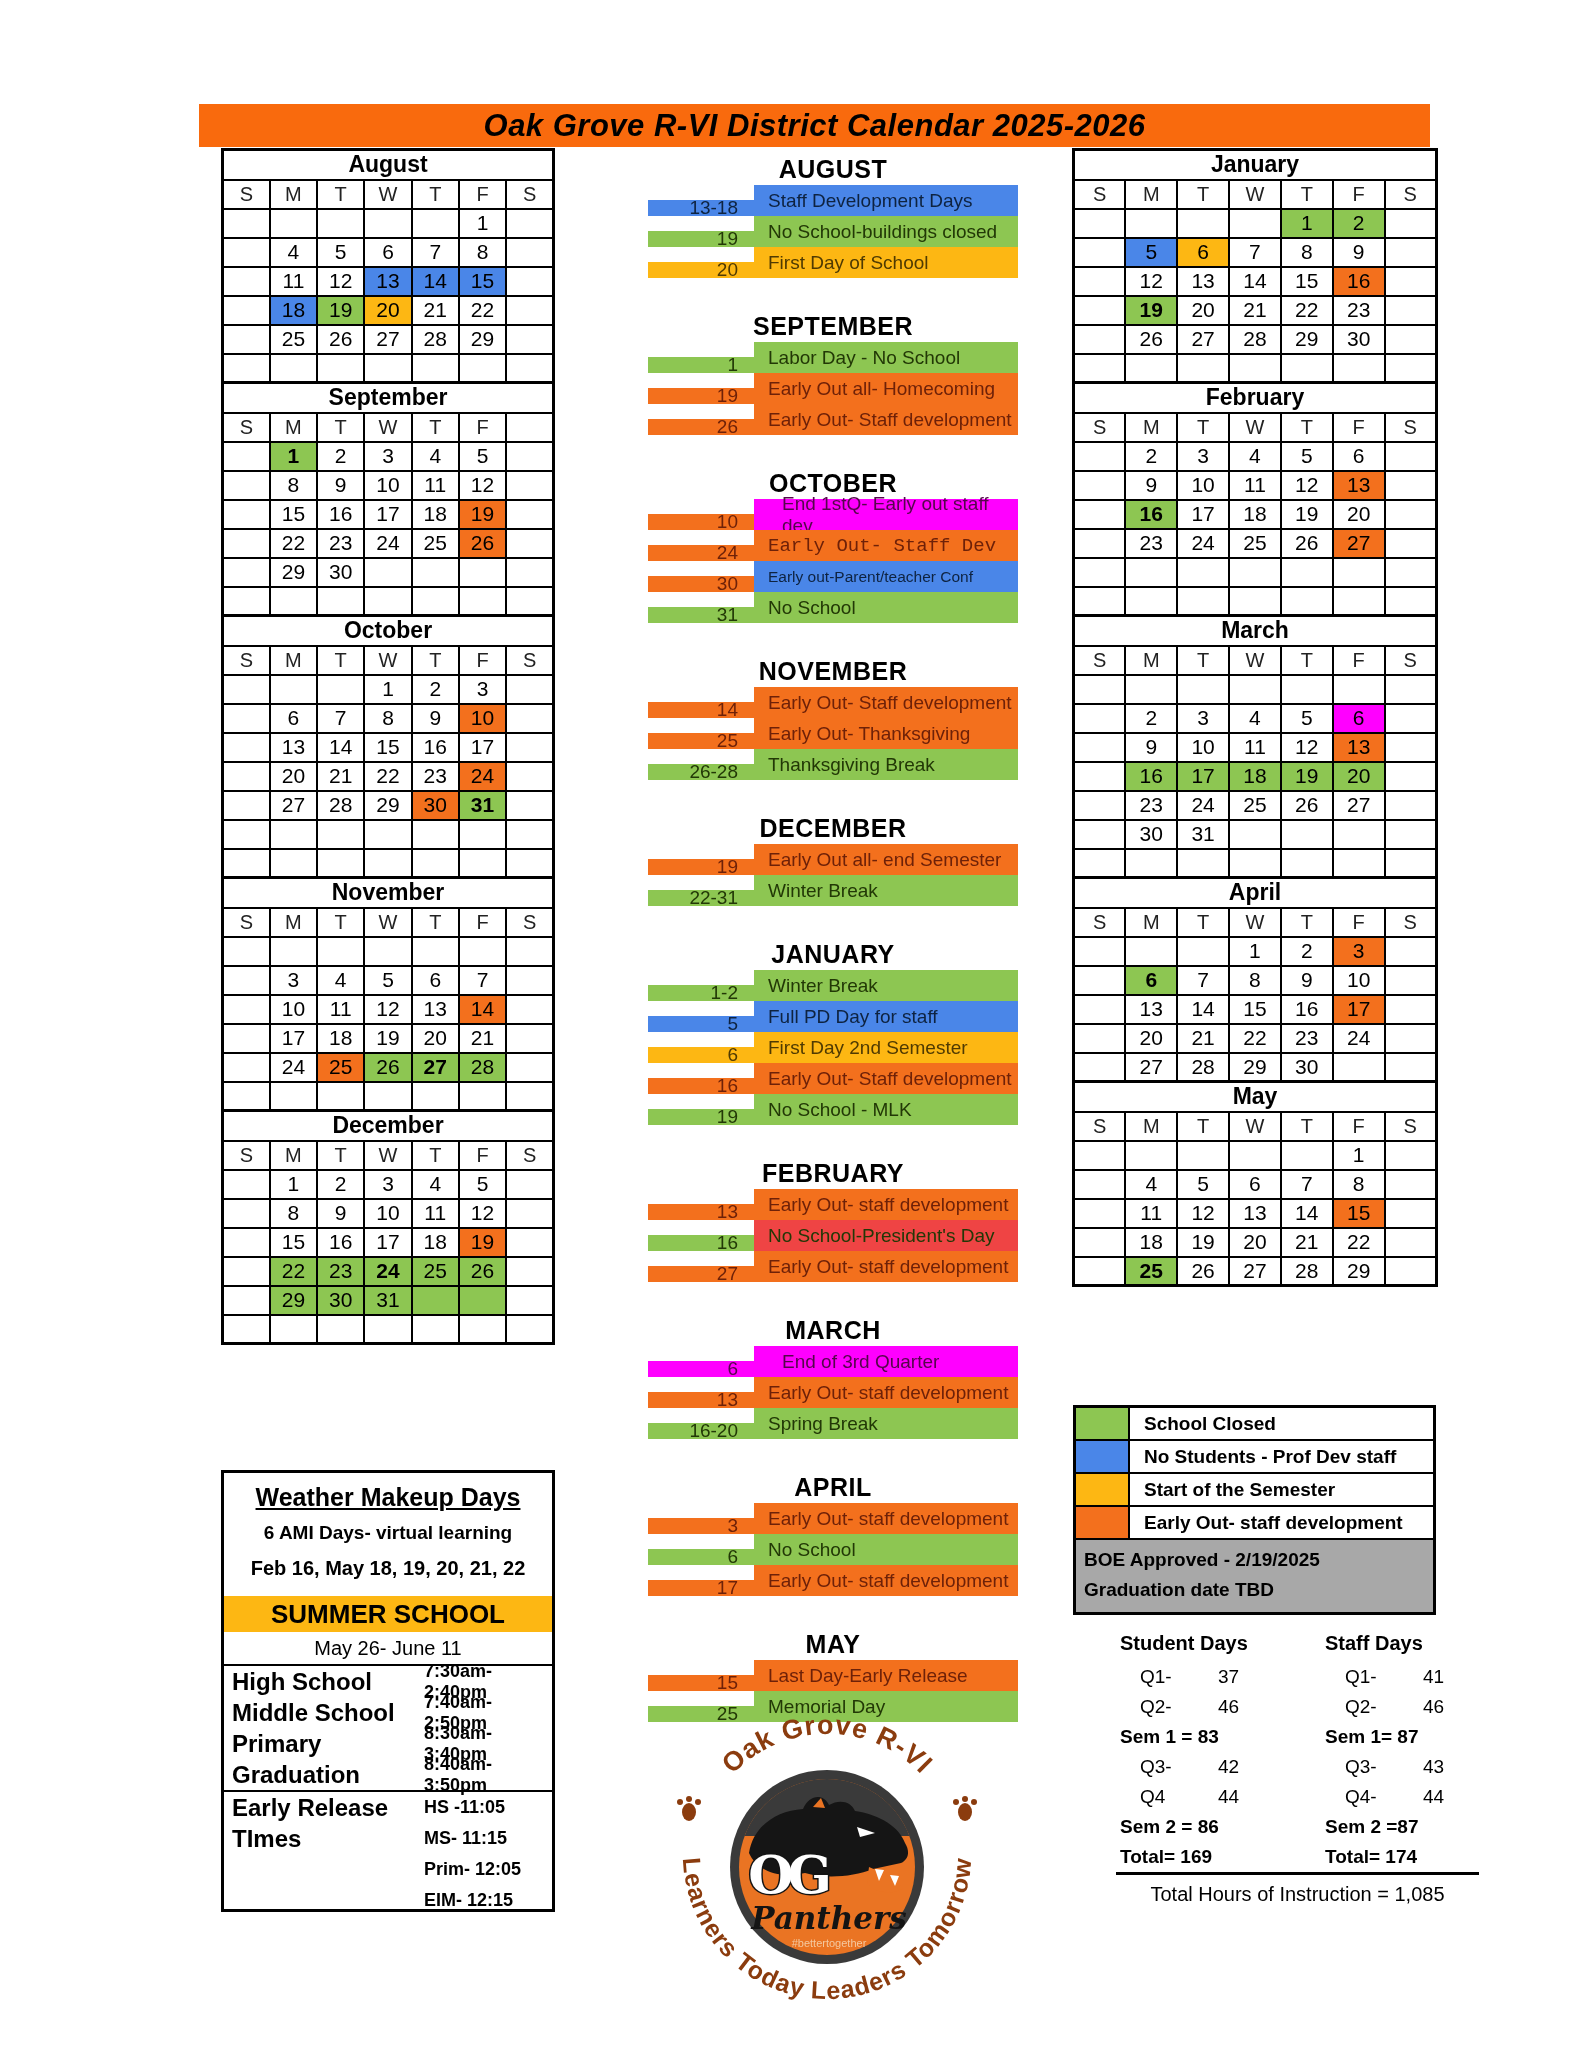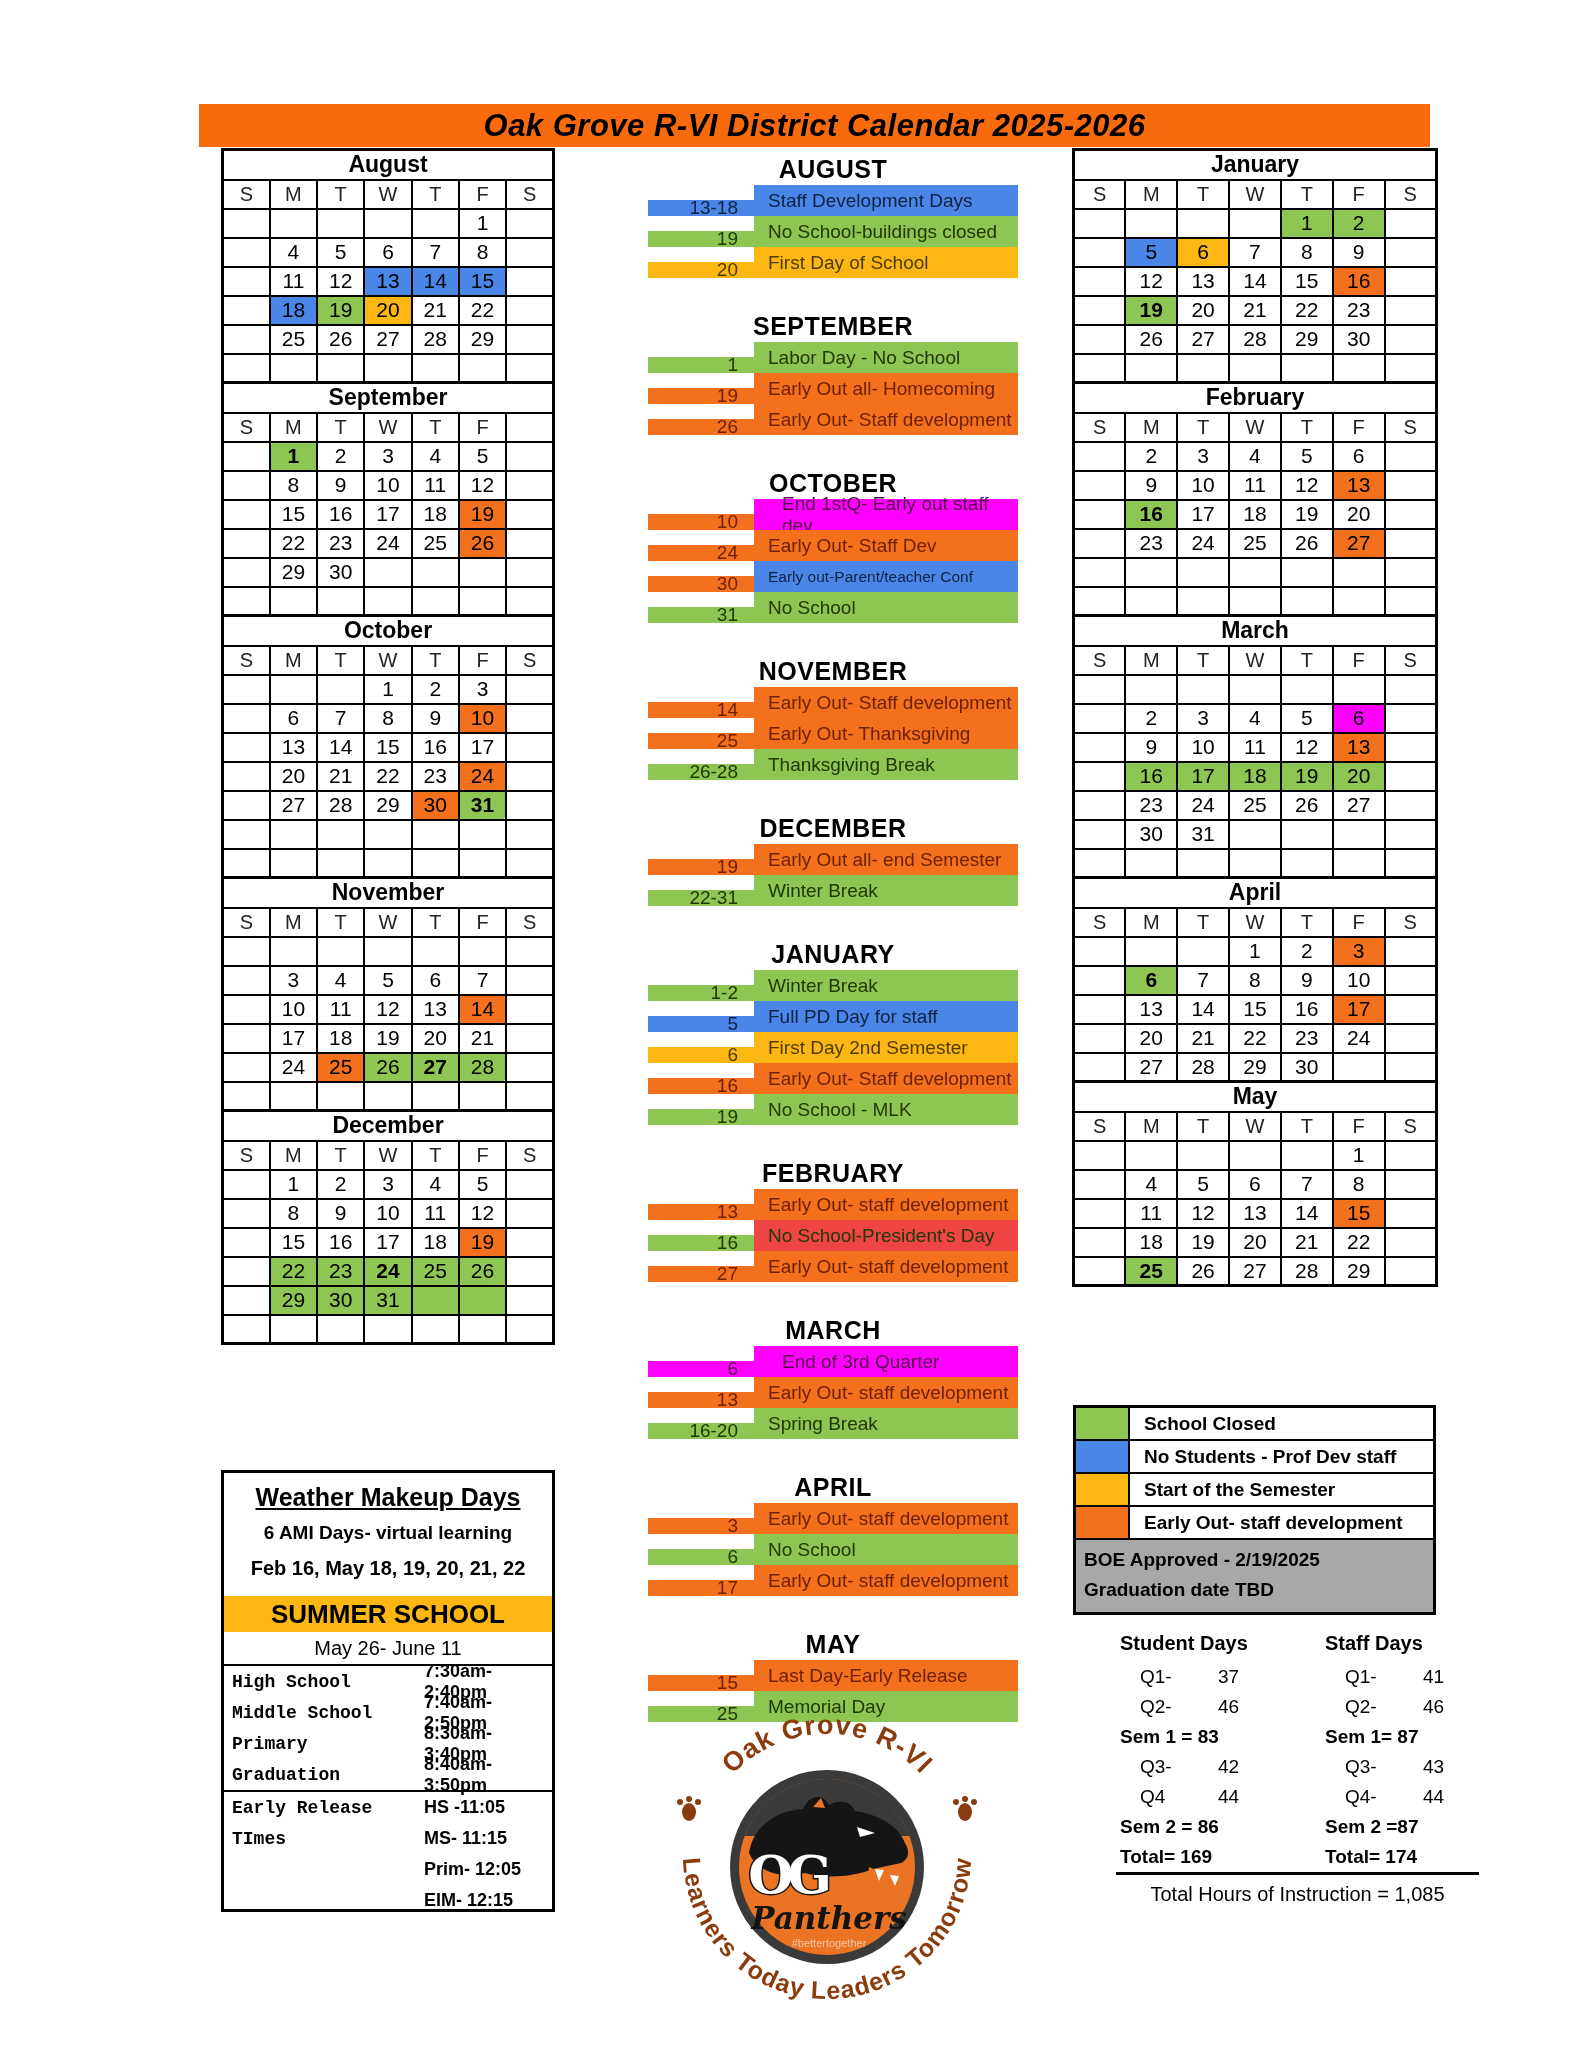--- a/index.html
+++ b/index.html
@@ -65,21 +65,21 @@
                border:3px solid #000;box-sizing:border-box;background:#fff;}
   .wm-title{margin-top:10px;text-align:center;font-size:25px;font-weight:bold;
             text-decoration:underline;}
   .wm-line1{margin-top:10px;text-align:center;font-size:19px;font-weight:bold;}
   .wm-line2{margin-top:13px;text-align:center;font-size:20px;font-weight:bold;}
   .summer-bar{margin-top:16px;height:36px;display:flex;align-items:center;
               justify-content:center;font-size:26px;font-weight:bold;}
   .summer-dates{height:32px;display:flex;align-items:center;justify-content:center;
                 font-size:20px;border-bottom:2px solid #000;}
   .schedule-row{display:flex;height:31px;align-items:center;padding:0 8px;}
-  .schedule-row .lab{width:192px;font-weight:bold;font-size:18px;font-family:Liberation Mono, monospace;}
+  .schedule-row .lab{width:192px;font-weight:bold;font-size:24px;}
   .schedule-row .val{flex:1;font-weight:bold;font-size:18px;}
   .schedule-row.divider{border-bottom:2px solid #000;}
 
   
   .logo-svg{position:absolute;left:667px;top:1702px;width:320px;height:330px;}
   .arc-text{font-family:"Liberation Sans",sans-serif;font-weight:bold;font-size:27px;
             fill:#8b3c0e;letter-spacing:1px;}
   .arc-text-b{font-family:"Liberation Sans",sans-serif;font-weight:bold;font-size:25px;
               fill:#8b3c0e;letter-spacing:1px;}
   .og-text{font-family:"DejaVu Serif",serif;font-weight:bold;font-size:52px;fill:#fff;
@@ -492,21 +492,21 @@
         </div>
       </div>
       <div class="ev-month">
         <h3>OCTOBER</h3>
         <div class="event-row">
           <span class="ev-dates t-orange" style="background: rgb(243, 112, 29);">10</span>
           <span class="ev-label t-magenta" style="background: rgb(255, 0, 255);">End 1stQ- Early out staff dev</span>
         </div>
         <div class="event-row">
           <span class="ev-dates t-orange" style="background: rgb(243, 112, 29);">24</span>
-          <span class="ev-label t-orange" style="background: rgb(243, 112, 29);">Early Out- Staff Dev</span>
+          <span class="ev-label t-orange" style="background: rgb(243, 112, 29); font-family: Liberation Mono, monospace;">Early Out- Staff Dev</span>
         </div>
         <div class="event-row">
           <span class="ev-dates t-orange" style="background: rgb(243, 112, 29);">30</span>
           <span class="ev-label t-blue small" style="background: rgb(74, 134, 232);">Early out-Parent/teacher Conf</span>
         </div>
         <div class="event-row">
           <span class="ev-dates t-green" style="background: rgb(141, 198, 82);">31</span>
           <span class="ev-label t-green" style="background: rgb(141, 198, 82);">No School</span>
         </div>
       </div>

